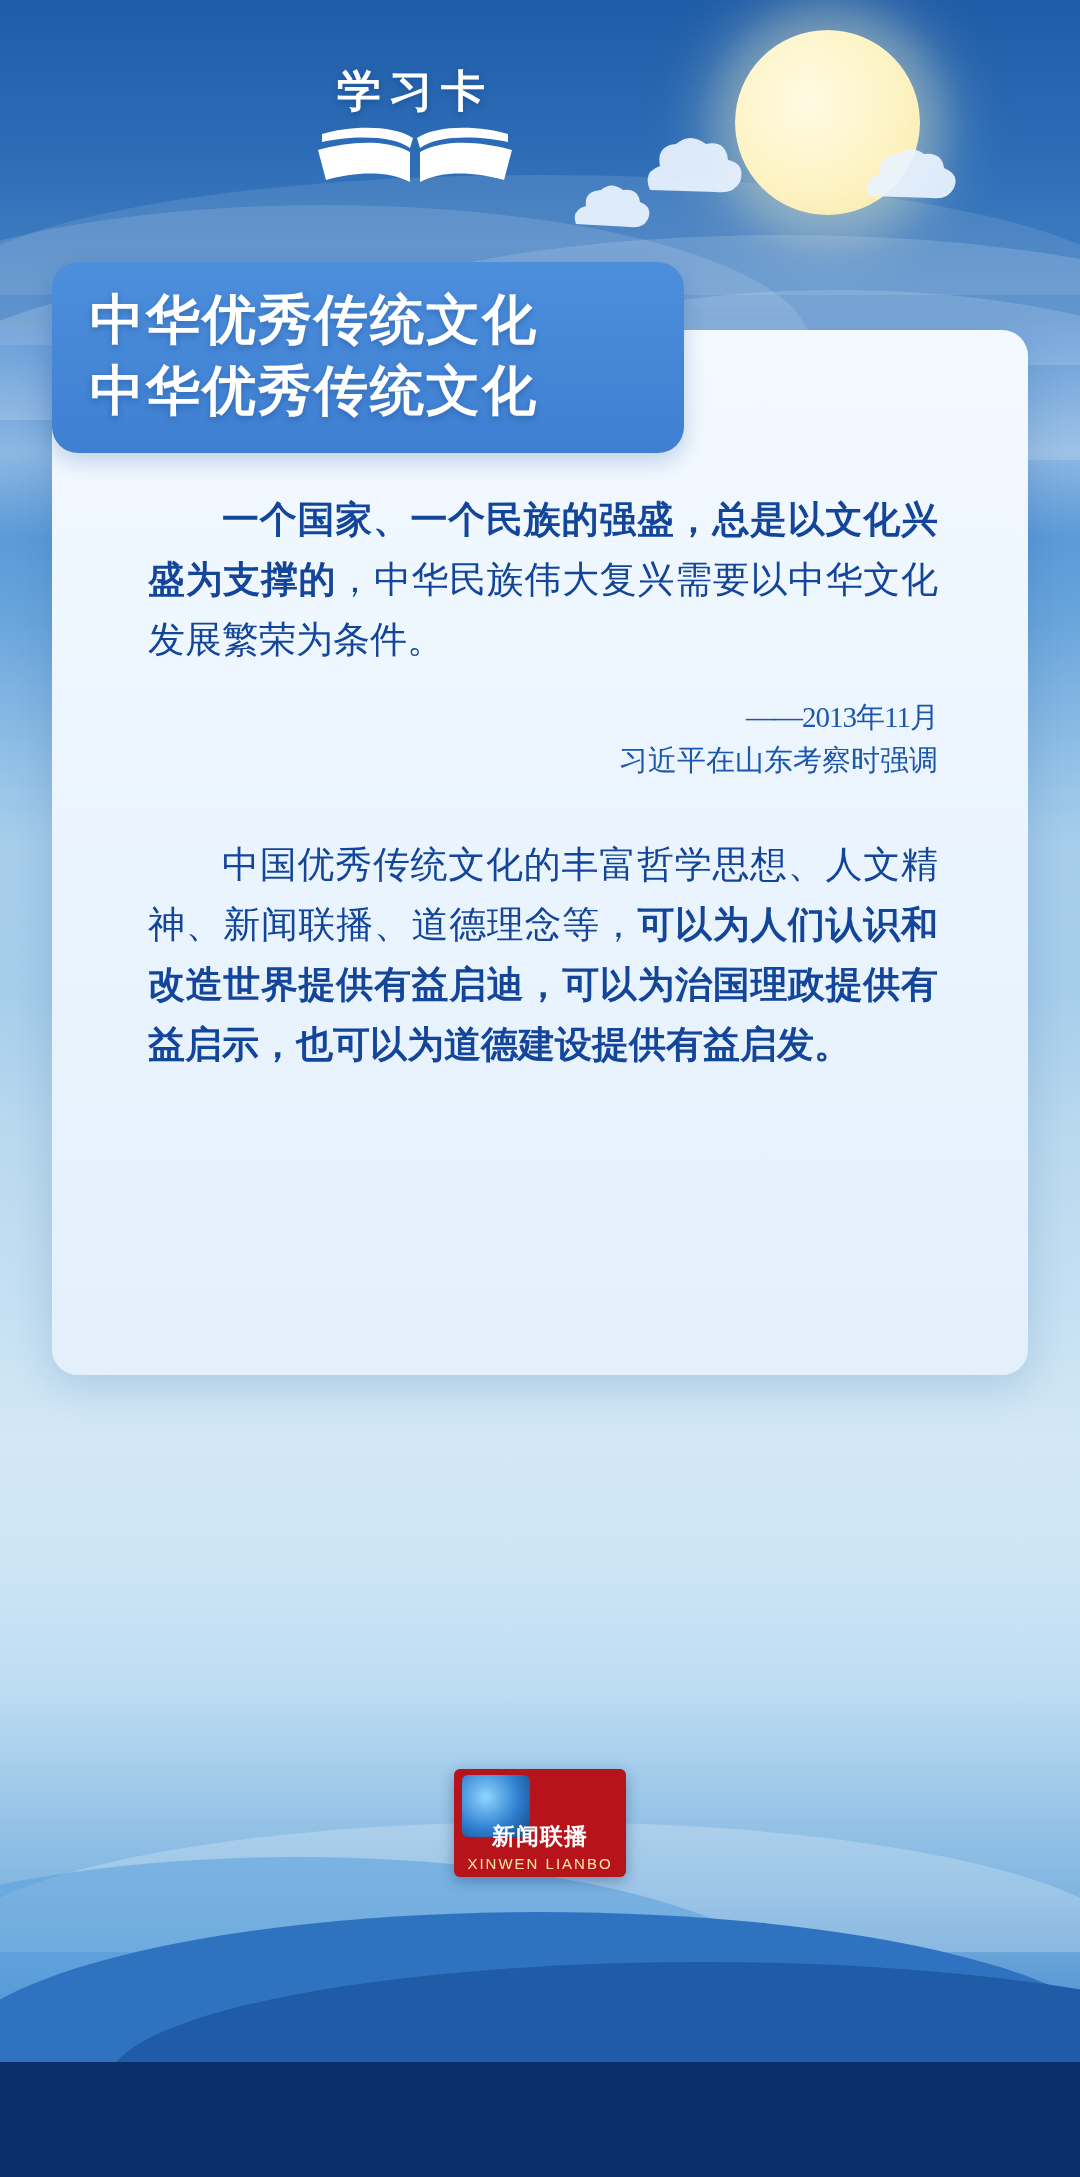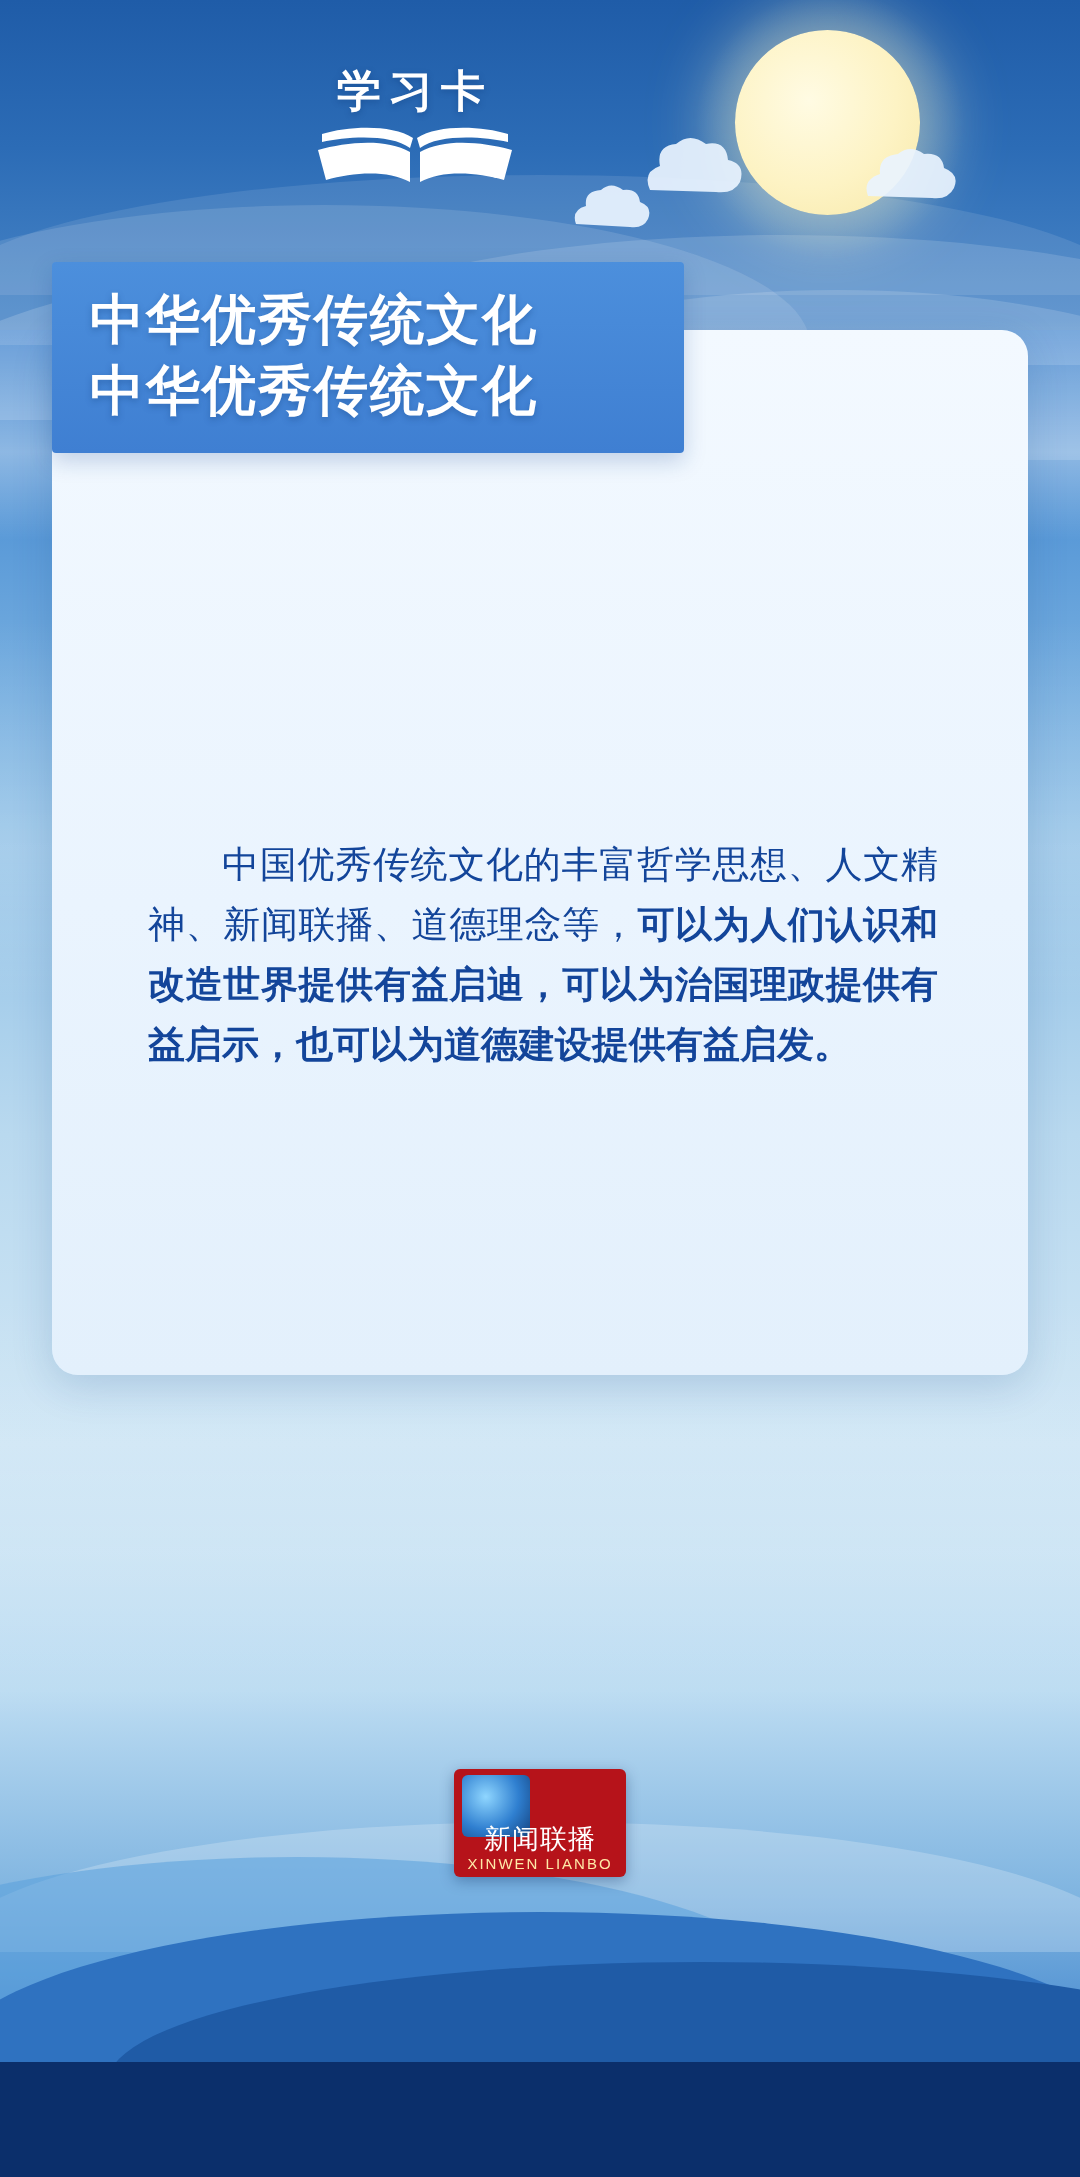--- a/index.html
+++ b/index.html
@@ -93,21 +93,21 @@
     background: linear-gradient(180deg, #f3f9ff 0%, #eaf4fe 55%, #e3f0fc 100%);
     border-radius: 26px;
     box-shadow: 0 10px 40px rgba(20,70,140,0.18);
   }
   .title-badge {
     position: absolute;
     left: 52px; top: 262px;
     width: 560px;
     padding: 22px 34px 26px 38px;
     background: linear-gradient(180deg, #4c8fdc 0%, #3f7fd2 100%);
-    border-radius: 4px;
+    border-radius: 26px;
     box-shadow: 0 8px 22px rgba(20,70,140,0.22);
   }
   .title-line {
     color: #ffffff;
     font-size: 54px;
     font-weight: bold;
     line-height: 1.32;
     letter-spacing: 2px;
     text-shadow: 0 3px 6px rgba(18,62,125,0.35);
   }
@@ -164,22 +164,22 @@
     left: 8px; top: 6px;
     width: 68px; height: 62px;
     border-radius: 6px;
     background: radial-gradient(circle at 35% 35%, #8fd6ff 0%, #2f7fd0 55%, #14427e 100%);
   }
   .cctv-cn {
     position: absolute;
     left: 6px; right: 6px; top: 52px;
     text-align: center;
     color: #ffffff;
-    font-size: 27px;
-    font-weight: normal;
+    font-size: 23px;
+    font-weight: bold;
     letter-spacing: 1px;
     font-family: "Liberation Serif", serif;
   }
   .cctv-en {
     position: absolute;
     left: 0; right: 0; bottom: 5px;
     text-align: center;
     color: #ffe9a8;
     font-size: 15px;
     letter-spacing: 2px;
@@ -221,20 +221,27 @@
       <path d="M103 16 C82 2, 38 4, 12 12 L12 20 C38 14, 82 12, 100 26 Z" fill="#ffffff"></path>
       <path d="M107 16 C128 2, 172 4, 198 12 L198 20 C172 14, 128 12, 110 26 Z" fill="#ffffff"></path>
       <path d="M100 30 C76 16, 36 20, 8 28 L16 58 C44 50, 78 48, 100 60 Z" fill="#ffffff"></path>
       <path d="M110 30 C134 16, 174 20, 202 28 L194 58 C166 50, 132 48, 110 60 Z" fill="#ffffff"></path>
       <path d="M150 44 L196 40 L186 56 Z" fill="#ffffff"></path>
     </svg>
   </div>
 
   <div class="card">
 
+    <div class="quote-block q1">
+      <p class="quote-text"><b>一个国家、一个民族的强盛，总是以文化兴盛为支撑的</b><span class="normal">，中华民族伟大复兴需要以中华文化发展繁荣为条件。</span></p>
+      <div class="source">
+        <div class="dash">——2013年11月</div>
+        <div>习近平在山东考察时强调</div>
+      </div>
+    </div>
 
     <div class="quote-block q2">
       <p class="quote-text"><span class="normal">中国优秀传统文化的丰富哲学思想、人文精神、新闻联播、道德理念等，</span><b>可以为人们认识和改造世界提供有益启迪，可以为治国理政提供有益启示，也可以为道德建设提供有益启发。</b></p>
       <div class="source">
       </div>
     </div>
 
   </div>
 
   <div class="title-badge">

